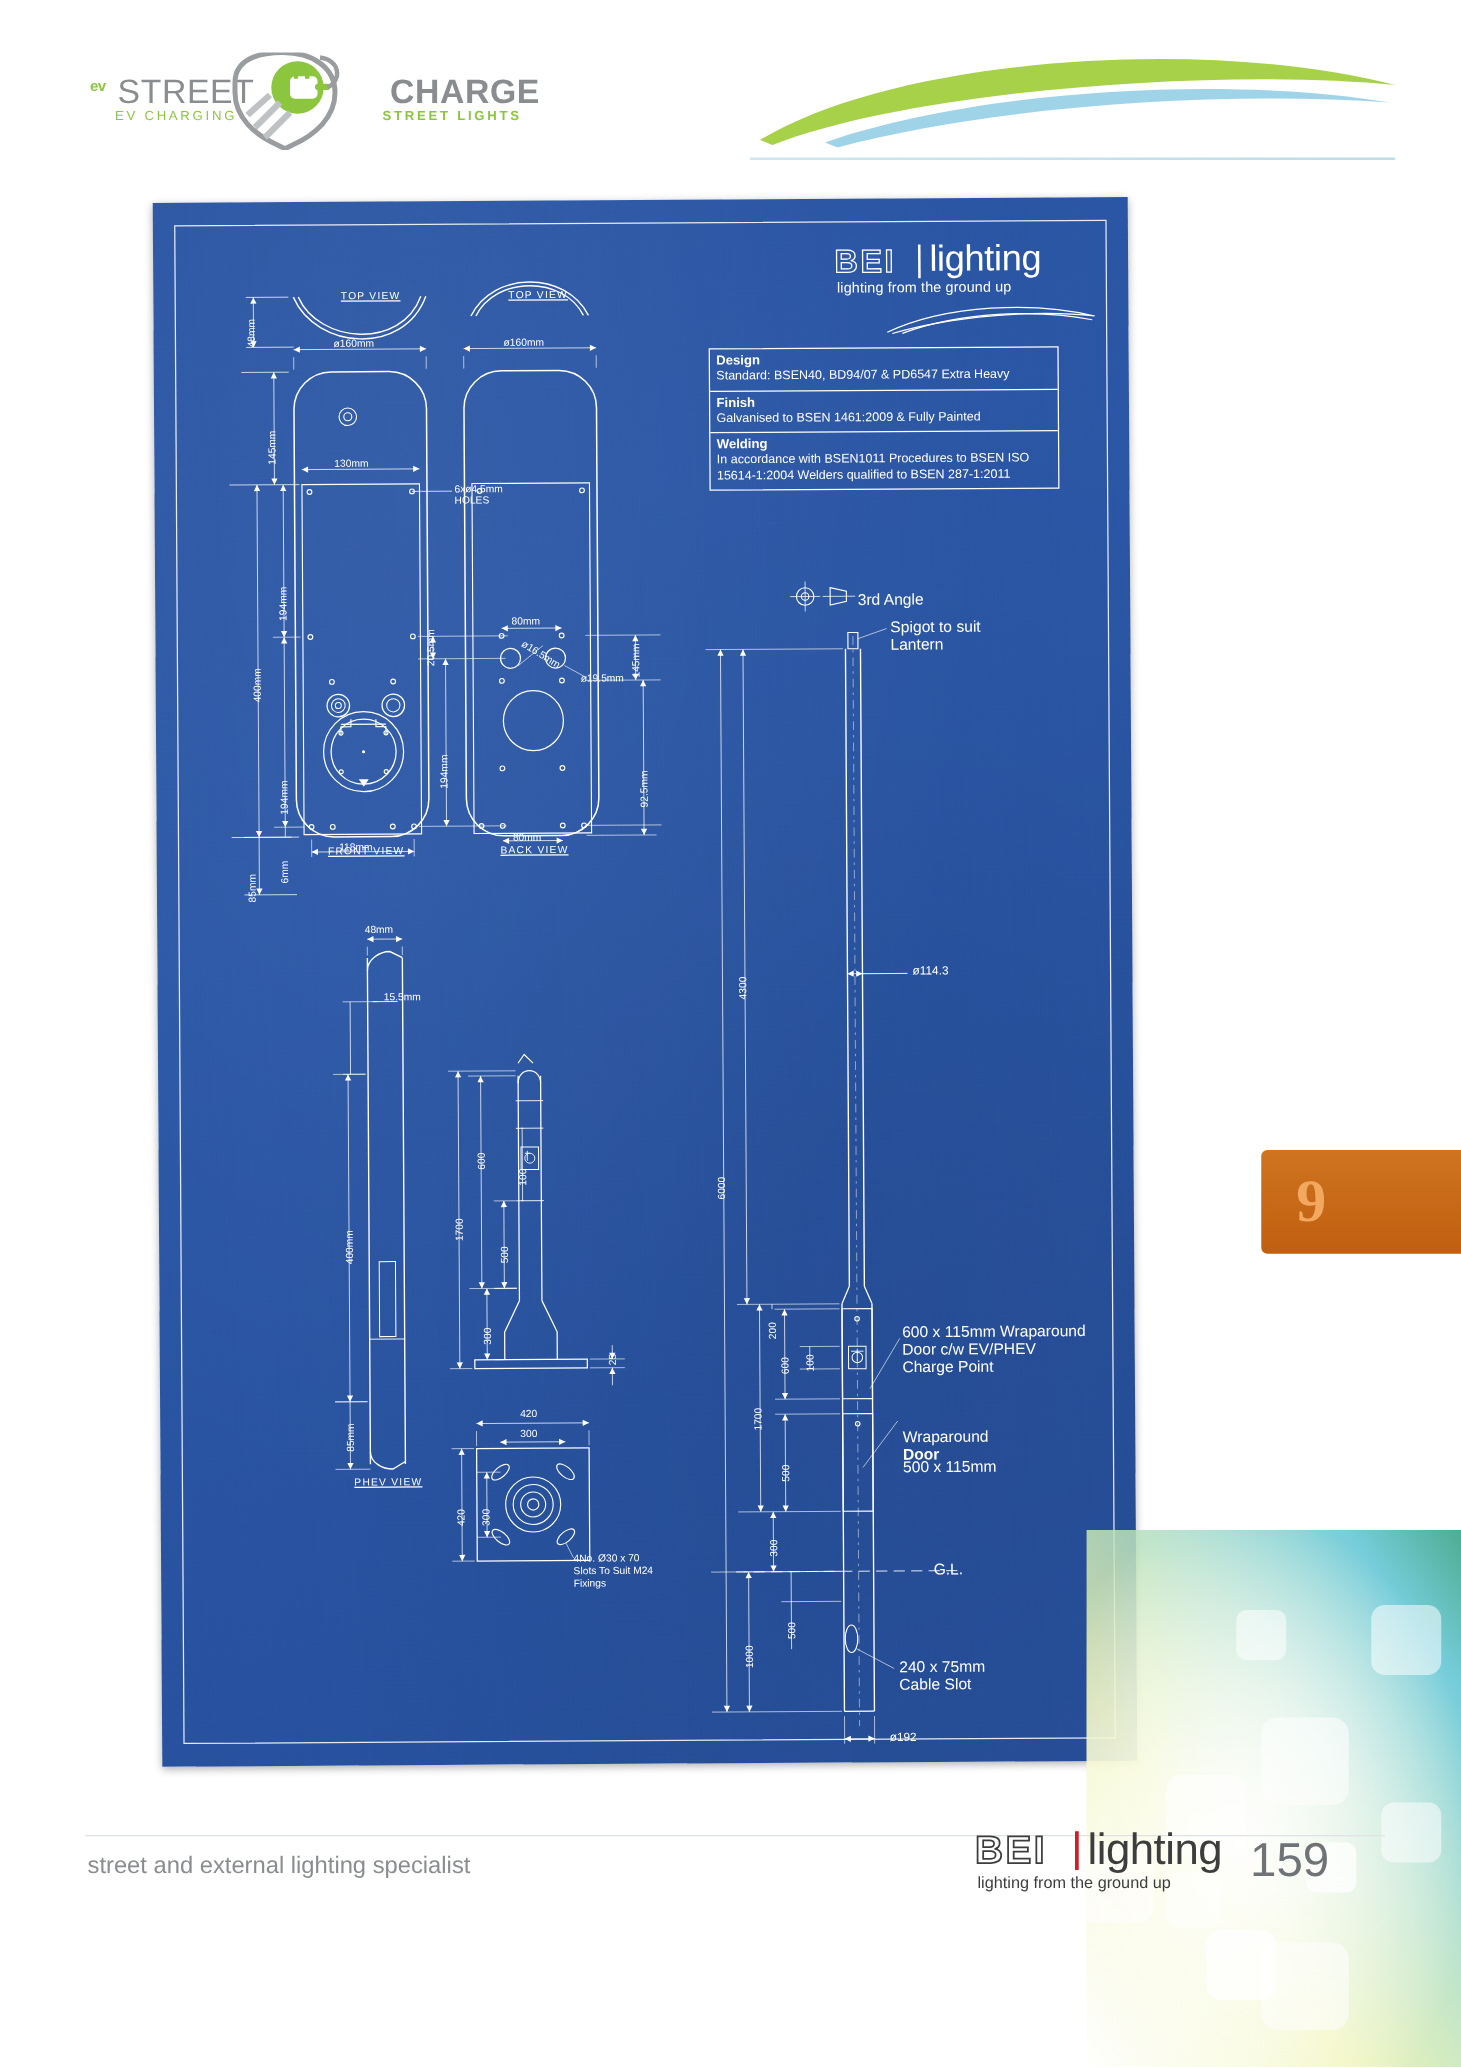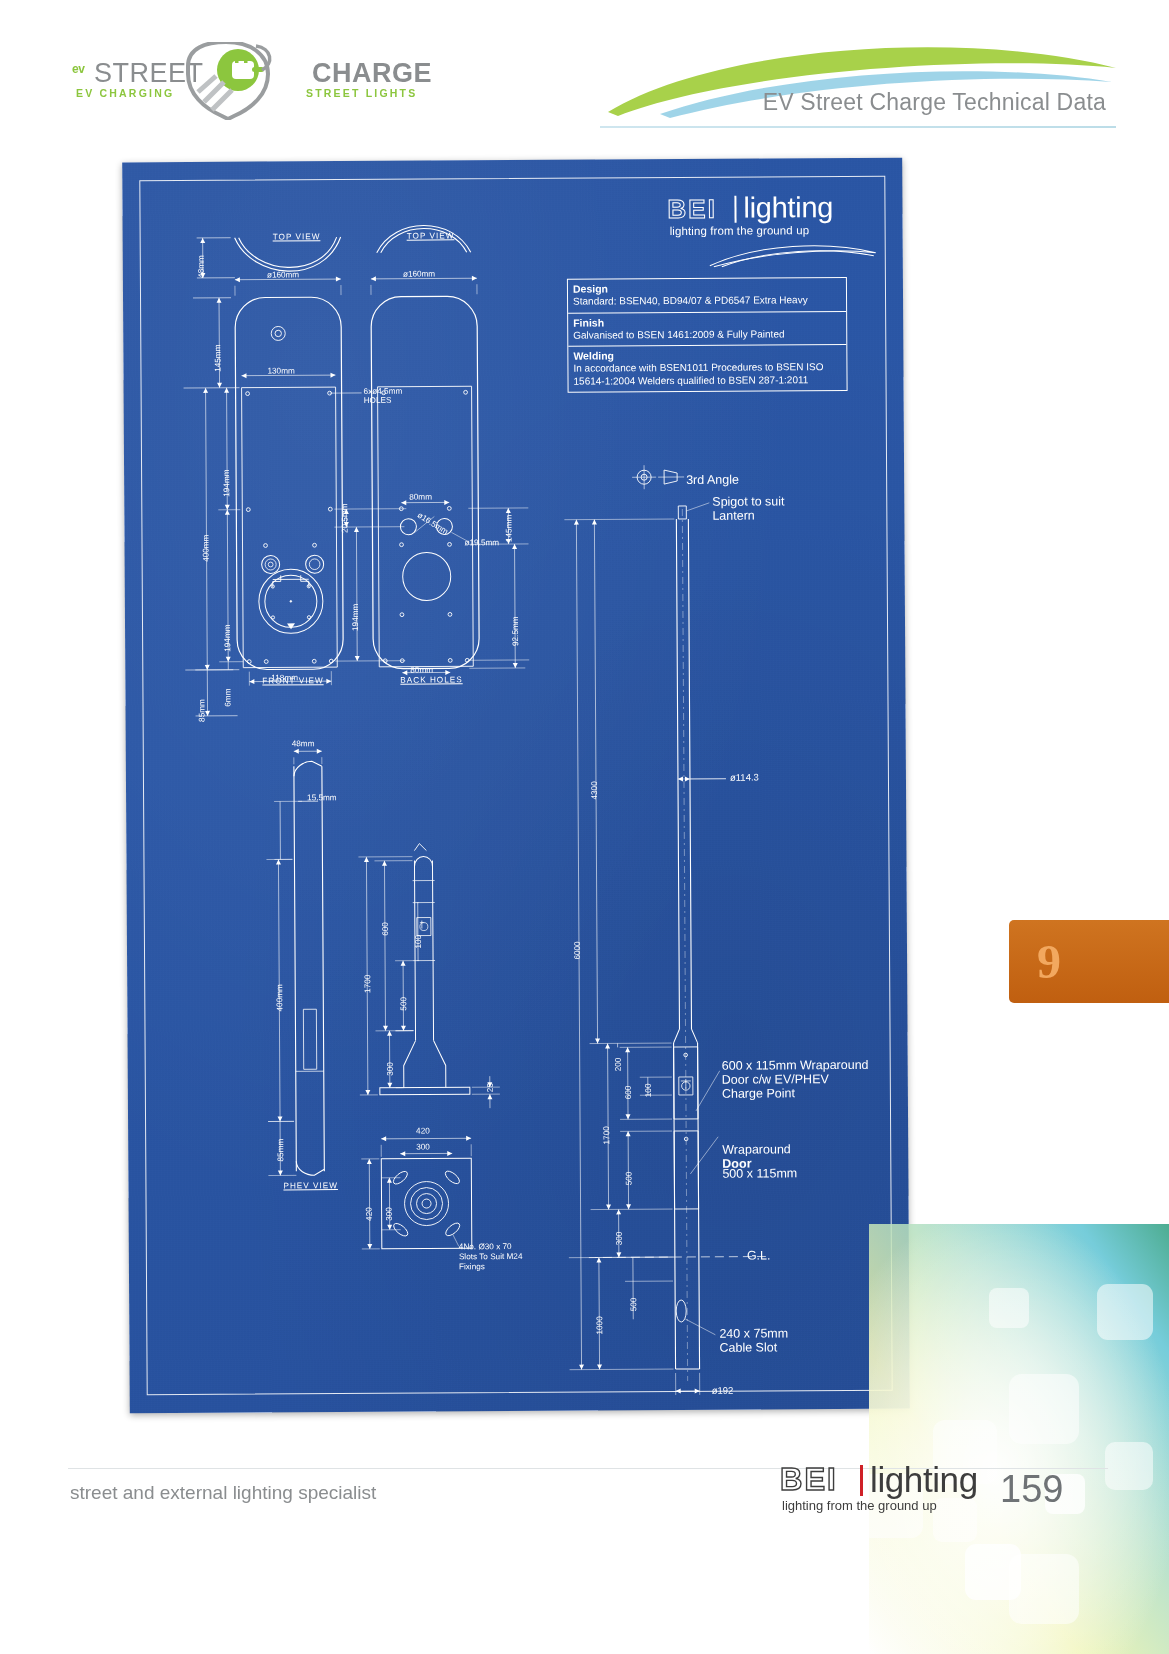--- a/index.html
+++ b/index.html
@@ -13,22 +13,22 @@
 
   
   #header { position: absolute; left: 0; top: 0; width: 1169px; height: 140px; }
   #logo-block { position: absolute; left: 68px; top: 46px; width: 350px; height: 70px; }
   .logo-ev { position: absolute; left: 4px; top: 16px; font-size: 12px; font-weight: bold;
              color: #8cc63e; letter-spacing: -0.5px; }
   .logo-street { position: absolute; left: 26px; top: 12px; font-size: 27px; color: #8a8d8f;
                  letter-spacing: 0.5px; font-weight: normal; }
   .logo-charge { position: absolute; left: 244px; top: 12px; font-size: 27px; color: #8a8d8f;
                  letter-spacing: 0.5px; font-weight: bold; }
-  .logo-sub1 { position: absolute; left: 8px; top: 41px; font-size: 10.5px; color: #8cc63e;
-               letter-spacing: 2.2px; font-weight: bold; }
+  .logo-sub1 { position: absolute; left: 24px; top: 41px; font-size: 10.5px; color: #8cc63e;
+               letter-spacing: 2.2px; font-weight: normal; }
   .logo-sub2 { position: absolute; left: 238px; top: 41px; font-size: 10.5px; color: #8cc63e;
                letter-spacing: 2.2px; font-weight: bold; }
   #logo-mark { position: absolute; left: 108px; top: -4px; width: 130px; height: 78px; }
 
   #header-title-wrap { position: absolute; left: 600px; top: 38px; width: 520px; height: 80px; }
   #header-title { position: absolute; right: 14px; bottom: 2px; font-size: 23px; color: #8a8d8f;
                   letter-spacing: 0.2px; white-space: nowrap; }
   #header-rule { position: absolute; left: 600px; top: 126px; width: 516px; height: 2px;
                  background: linear-gradient(to right, #cfe6ef, #bcdde8); }
 
@@ -128,21 +128,20 @@
         <path d="M86,28 C98,22 96,6 80,4" fill="none" stroke="#9a9d9f" stroke-width="3.5"></path>
         <path d="M22,50 L40,34 M28,60 L48,40 M36,68 L56,48" stroke="#bfc2c4" stroke-width="5" fill="none"></path>
       </svg>
     </div>
 
     <div id="header-title-wrap">
       <svg width="520" height="80" viewBox="0 0 520 80">
         <path d="M8,74 C120,6 370,-8 516,30 C380,16 130,34 18,78 Z" fill="#a8d14a"></path>
         <path d="M60,76 C180,34 380,22 512,44 C370,34 190,48 70,80 Z" fill="#8ecde4" opacity="0.85"></path>
       </svg>
-      <span id="header-title">EV Street Charge Technical Data</span>
     </div>
     <div id="header-rule"></div>
   </div>
 
   <div id="blueprint">
     <div class="bp-noise"></div>
     <div id="bp-frame"></div>
 
     <div id="bp-inner">
 
@@ -438,21 +437,21 @@
 
         <path d="M562,352 L585,344" stroke-width="0.5"></path>
         <path d="M568,952 L592,912" stroke-width="0.5"></path>
         <path d="M562,1015 L590,978" stroke-width="0.5"></path>
         <path d="M556,1160 L586,1176" stroke-width="0.5"></path>
       </svg>
 
       <span class="bt ul" style="left:150px; top:71px;">TOP  VIEW</span>
       <span class="bt ul" style="left:284px; top:71px;">TOP  VIEW</span>
       <span class="bt ul" style="left:137px; top:515px;">FRONT  VIEW</span>
-      <span class="bt ul" style="left:275px; top:515px;">BACK  HOLES</span>
+      <span class="bt ul" style="left:275px; top:515px;">BACK  VIEW</span>
       <span class="bt ul" style="left:155px; top:1020px;">PHEV  VIEW</span>
 
       <span class="bt vt" style="left:74px; top:116px;">48mm</span>
       <span class="bt" style="left:144px; top:109px;">ø160mm</span>
       <span class="bt vt" style="left:90px; top:210px;">145mm</span>
       <span class="bt" style="left:144px; top:205px;">130mm</span>
       <span class="bt" style="left:240px; top:226px; white-space:pre;">6xø4.5mm
 HOLES</span>
       <span class="bt vt" style="left:98px; top:335px;">194mm</span>
       <span class="bt vt" style="left:77px; top:400px;">400mm</span>

